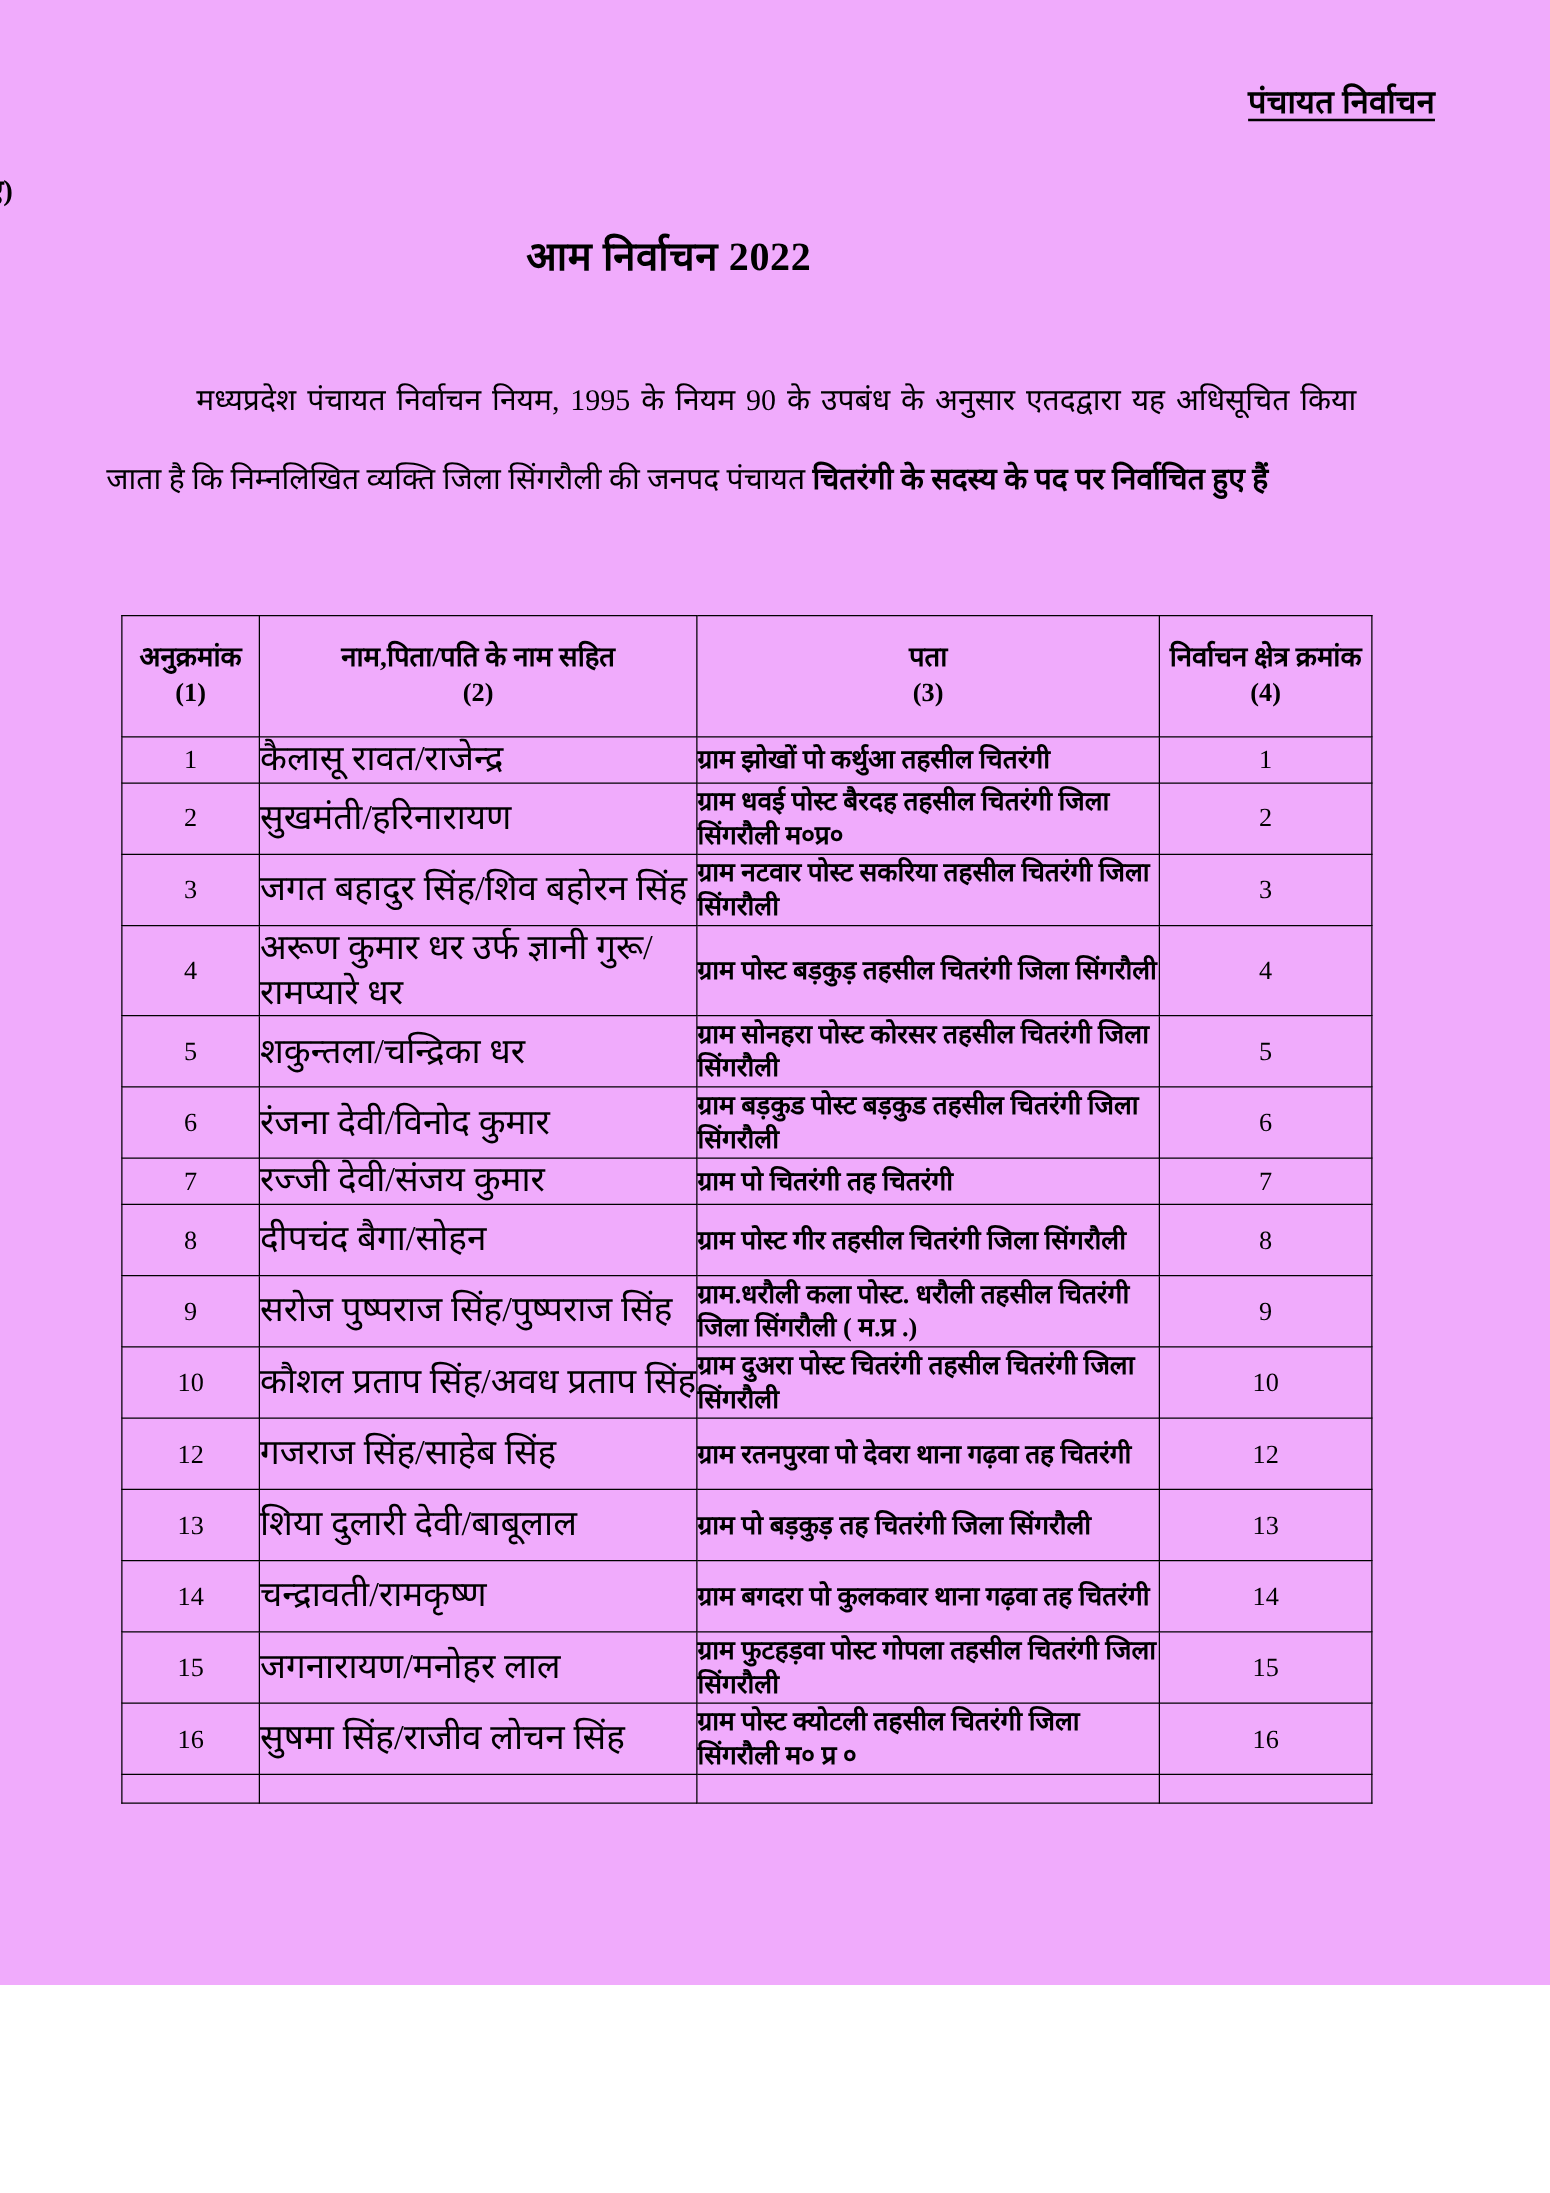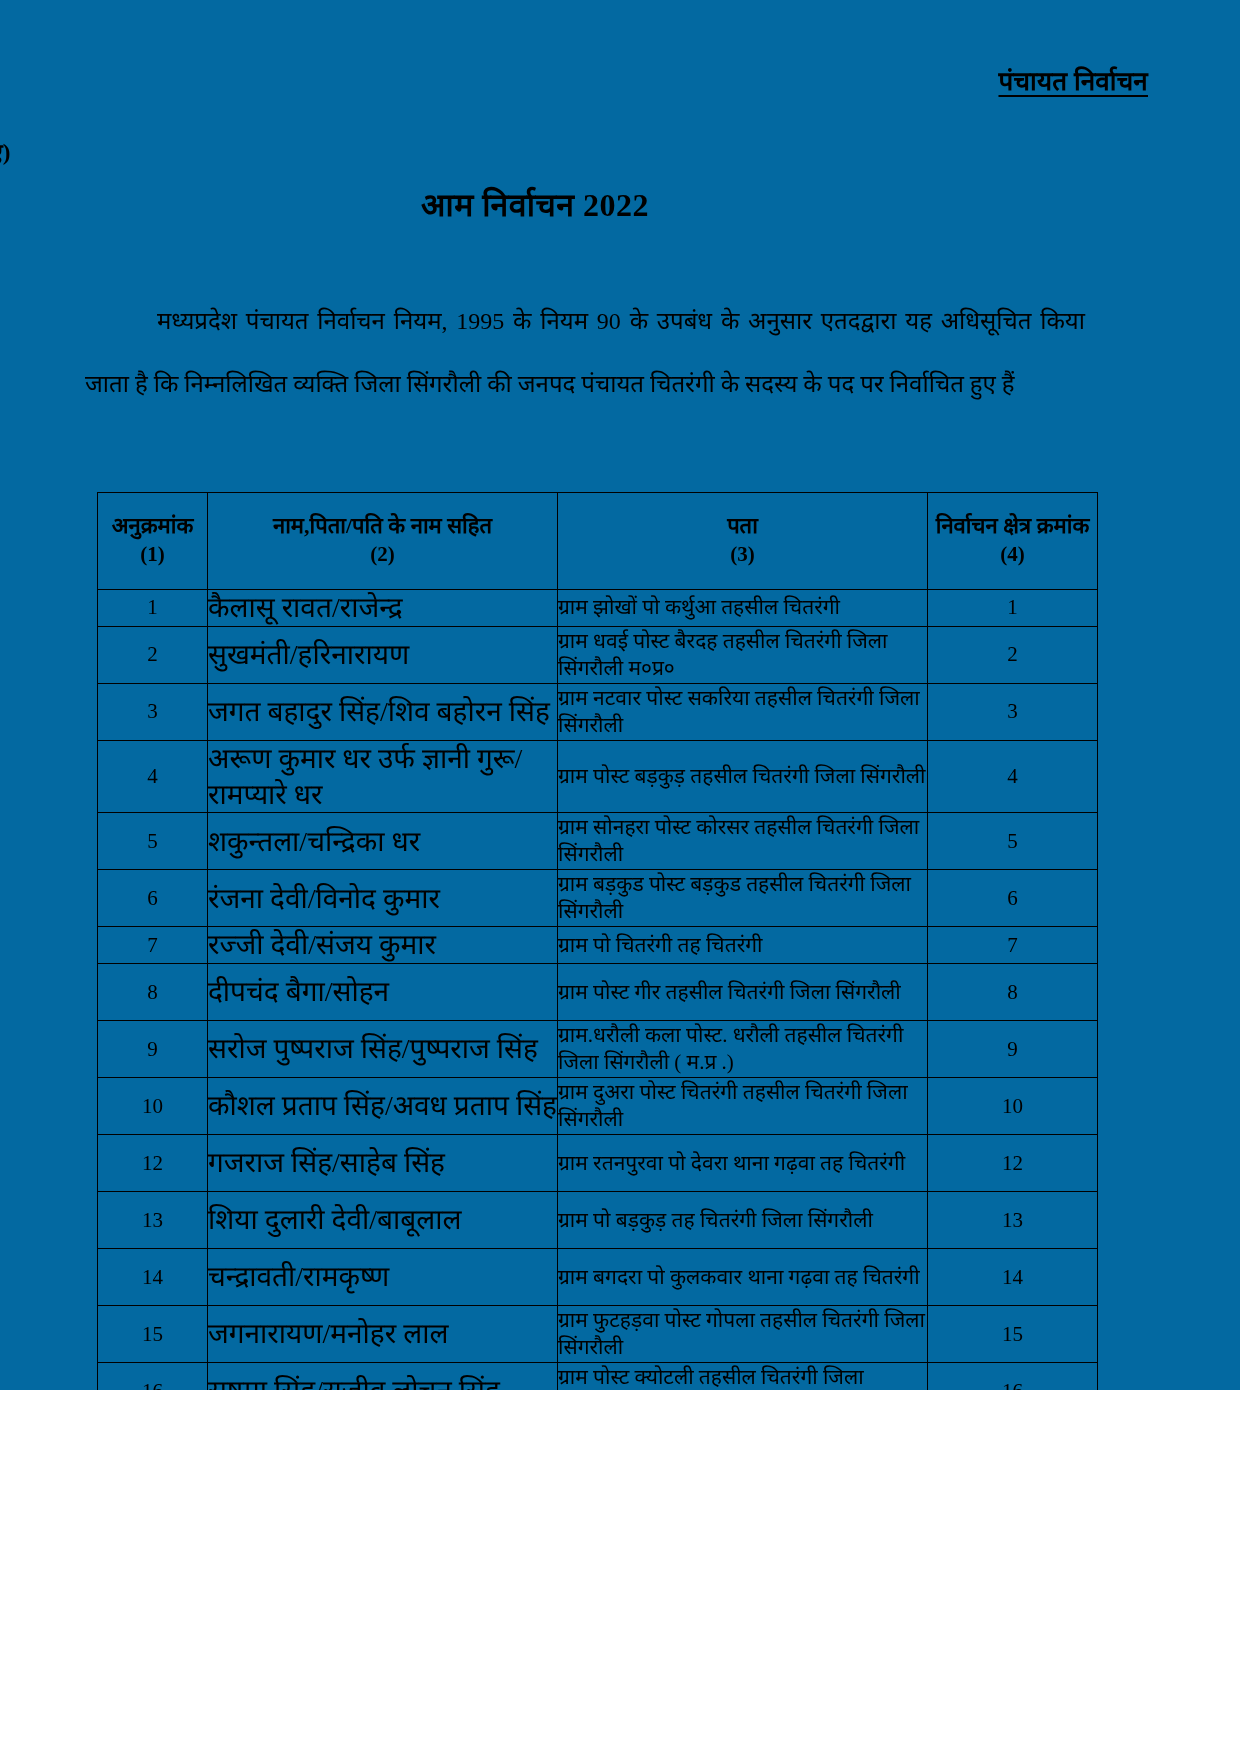--- a/index.html
+++ b/index.html
@@ -7,23 +7,23 @@
     margin: 0;
     padding: 0;
     background: #ffffff;
   }
   body {
     font-family: "Liberation Serif", "DejaVu Serif", serif;
     color: #000000;
   }
   .page {
     width: 1240px;
-    height: 1390px;
+    height: 1588px;
     position: relative;
-    background: #0369a1;
+    background: #f0abfc;
     box-sizing: border-box;
     padding: 0;
     overflow: hidden;
   }
 
   
   .top-heading-wrap {
     position: absolute;
     top: 62px;
     right: 92px;
@@ -72,20 +72,21 @@
     left: 85px;
     width: 1000px;
     font-size: 24px;
     line-height: 2.62;
     text-align: justify;
     text-justify: inter-word;
     text-indent: 72px;
   }
   .body-para .tail {
     text-indent: 0;
+    font-weight: bold;
   }
 
   
   .tbl-wrap {
     position: absolute;
     top: 492px;
     left: 97px;
     width: 1000px;
   }
   table.reg {
@@ -126,20 +127,21 @@
   }
   td.nm {
     font-size: 28px;
     padding: 3px 2px 4px 7px;
     line-height: 1.28;
   }
   td.ad {
     font-size: 21px;
     padding: 3px 3px 4px 6px;
     line-height: 1.3;
+    font-weight: bold;
   }
   td.wd {
     text-align: center;
     font-size: 21px;
   }
   tr.r-tall td { height: 56px; }
   tr.r-short td { height: 34px; }
   tr.r-last td { height: 22px; }
 </style>
 </head>

